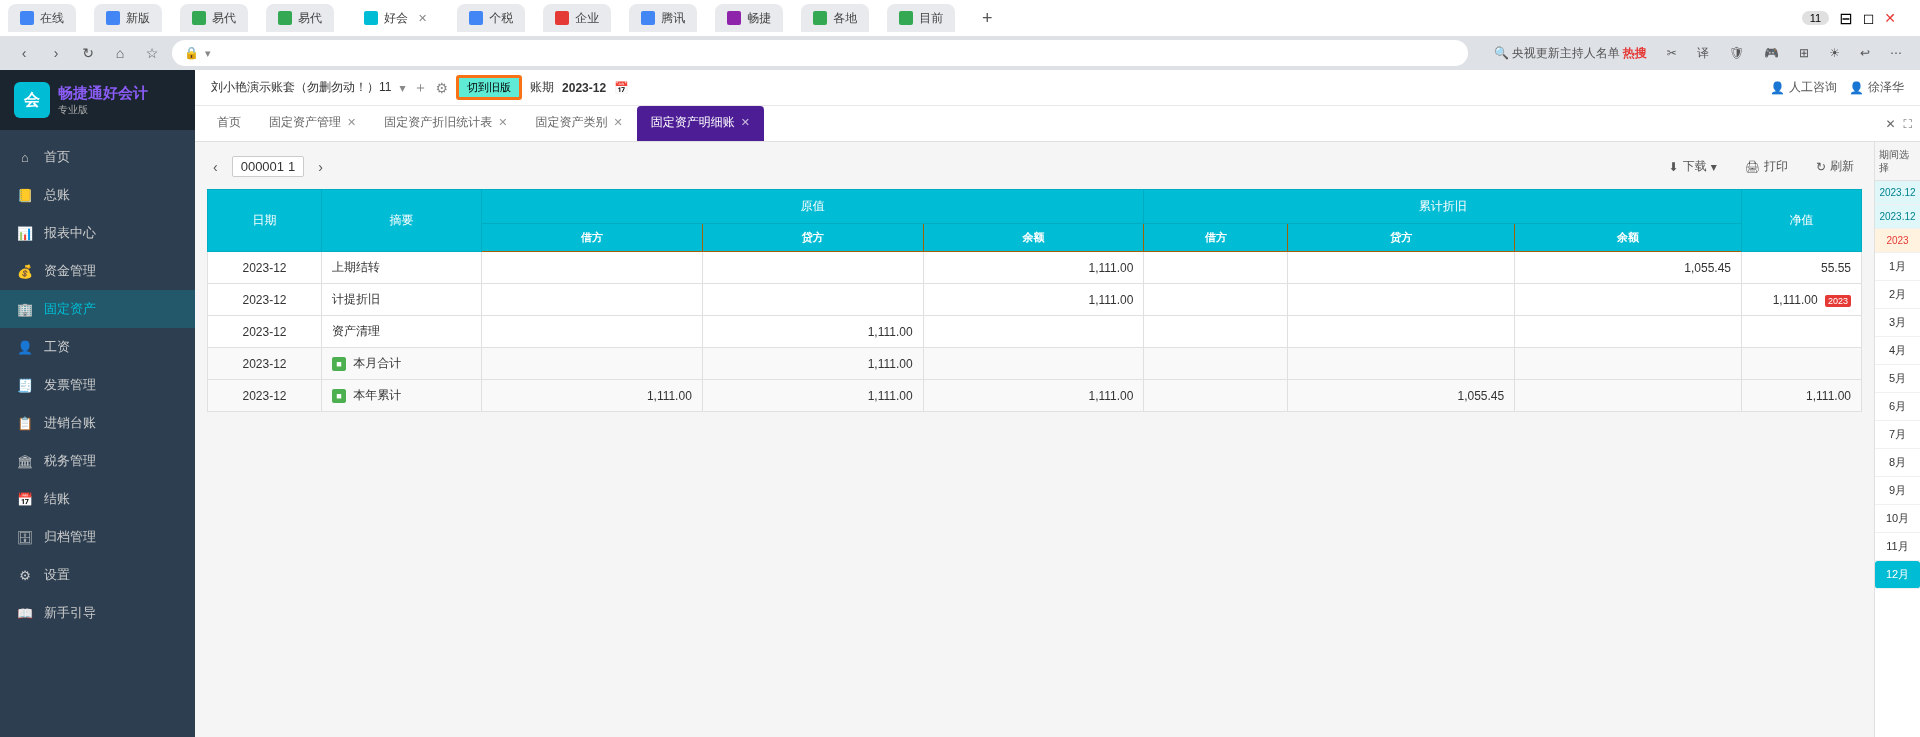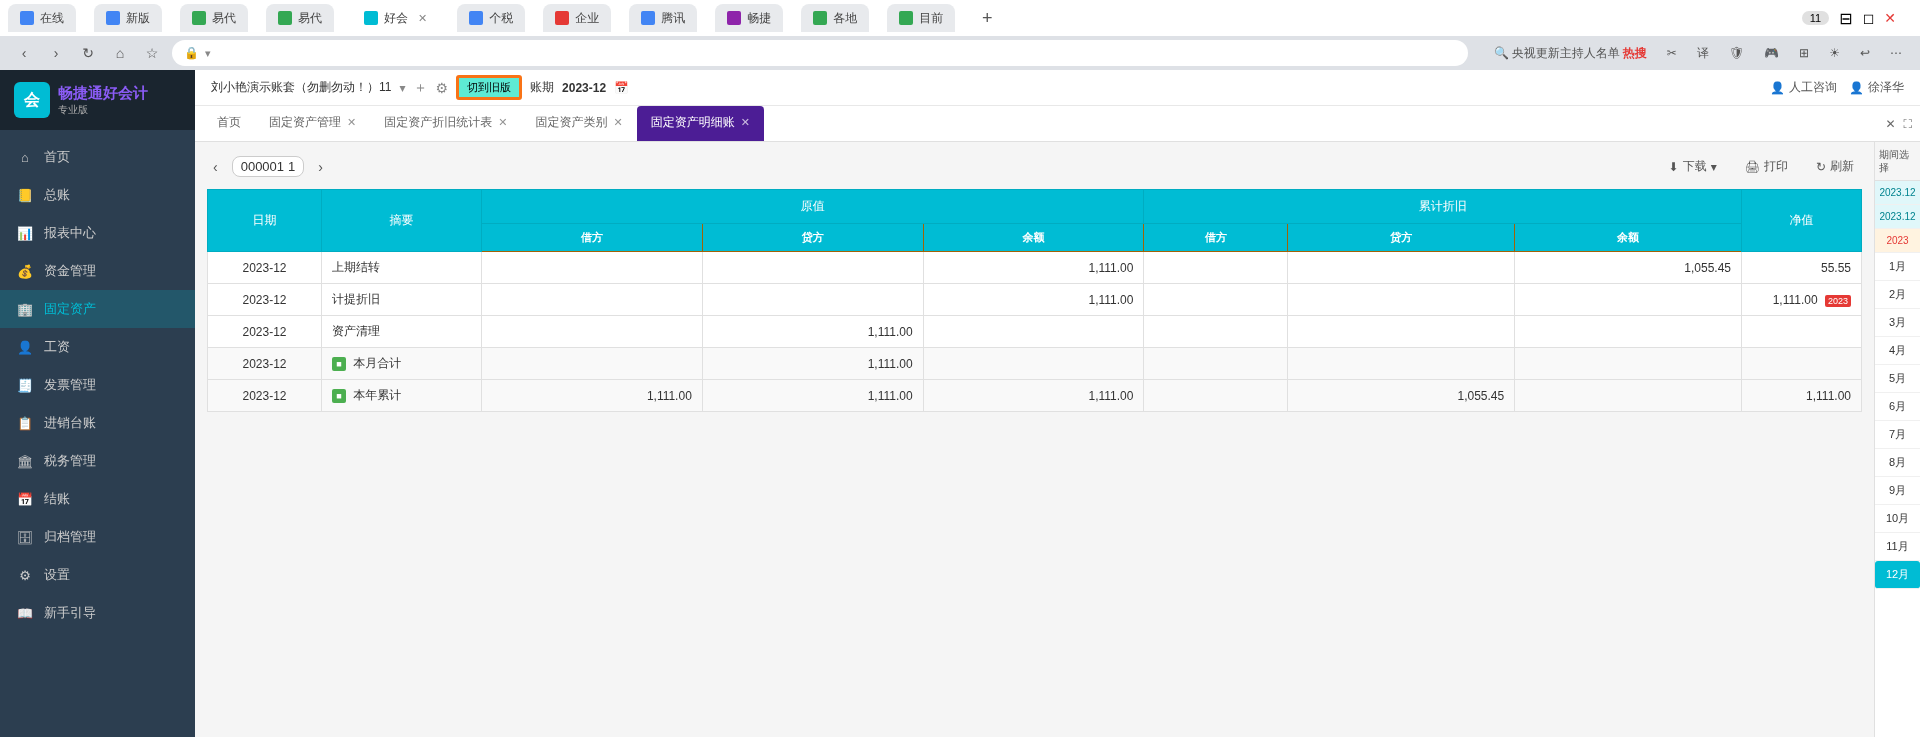--- a/index.html
+++ b/index.html
@@ -60,21 +60,21 @@
     
     .content-area { flex: 1; display: flex; overflow: hidden; }
 
     
     .main-panel { flex: 1; overflow: auto; padding: 12px; display: flex; flex-direction: column; }
 
     
     .toolbar-row { display: flex; align-items: center; justify-content: space-between; margin-bottom: 10px; }
     .page-nav { display: flex; align-items: center; gap: 8px; font-size: 13px; color: #333; }
     .page-nav-btn { cursor: pointer; color: #555; font-size: 14px; padding: 2px 6px; }
-    .page-code { display: flex; align-items: center; gap: 4px; border: 1px solid #ccc; border-radius: 8px; padding: 2px 8px; background: #fff; }
+    .page-code { display: flex; align-items: center; gap: 4px; border: 1px solid #ccc; border-radius: 2px; padding: 2px 8px; background: #fff; }
     .action-btns { display: flex; align-items: center; gap: 12px; }
     .action-btn { display: flex; align-items: center; gap: 4px; cursor: pointer; color: #555; font-size: 12px; padding: 4px 8px; }
 
     
     .table-container { flex: 1; }
     table { width: 100%; border-collapse: collapse; font-size: 12px; }
     .table-header-row th { background: #00bcd4; color: #fff; padding: 8px 10px; text-align: center; border: 1px solid #00acc1; font-weight: normal; }
     .table-header-row th.date-col { width: 114px; }
     .table-header-row th.summary-col { width: 160px; }
     .table-subheader th { background: #00bcd4; color: #fff; padding: 6px 10px; text-align: center; border: 1px solid #a16207; font-size: 11px; }

